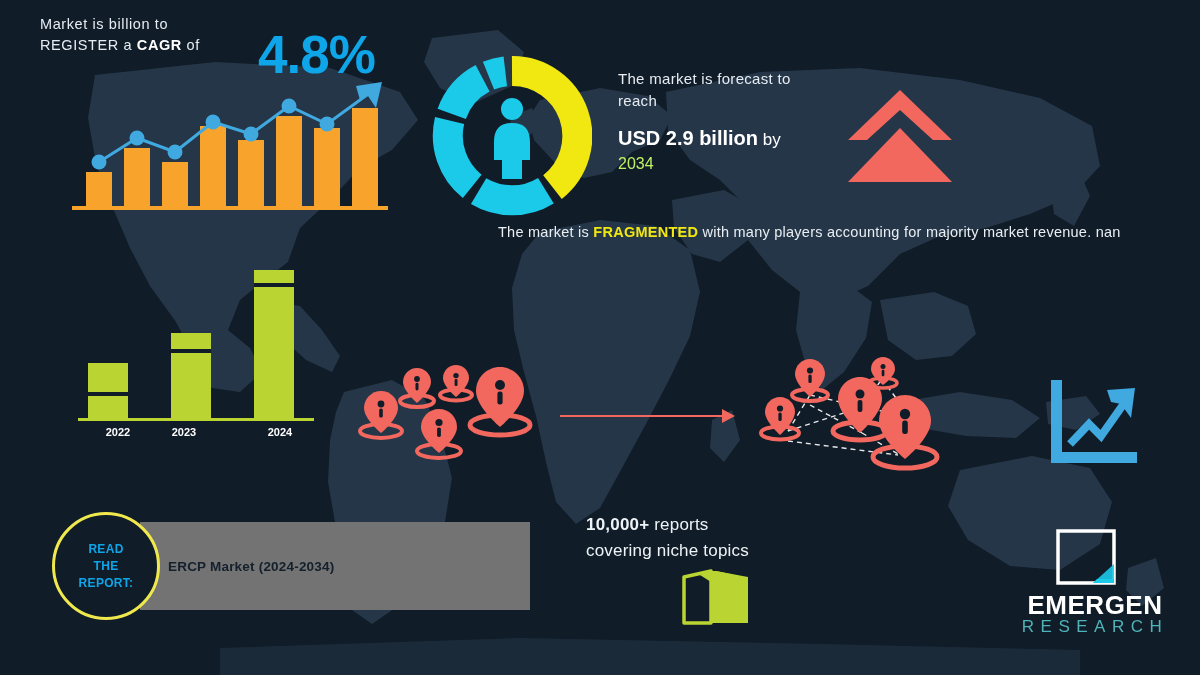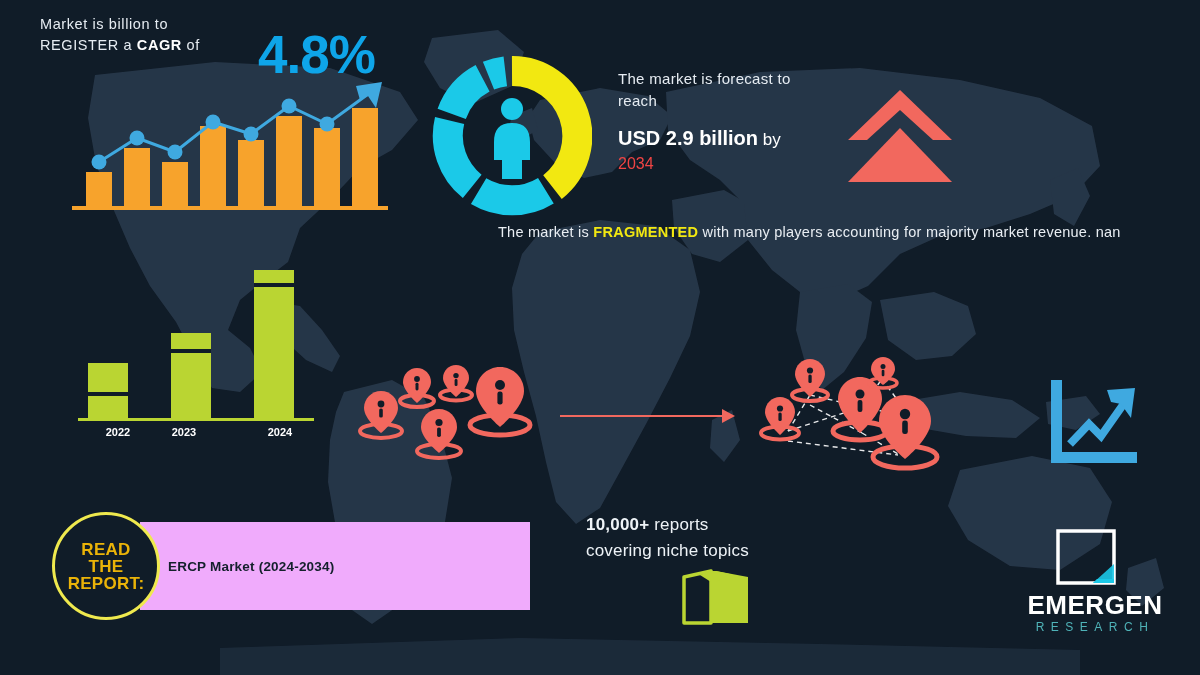--- a/index.html
+++ b/index.html
@@ -31,21 +31,21 @@
   #growth-chart { left:68px; top:80px; width:320px; height:130px; }
 
   
   #donut { left:432px; top:56px; width:160px; height:160px; }
 
   
   #forecast-block { left:618px; top:68px; width:250px; }
   .fc-small { font-size:15px; color:#e6ecf2; line-height:22px; letter-spacing:.3px; }
   .fc-big { font-size:20px; font-weight:bold; color:#ffffff; line-height:26px; margin-top:13px; }
   .fc-big span.light { font-weight:normal; font-size:17px; }
-  .fc-year { font-size:16px; color:#ef4444; line-height:22px; }
+  .fc-year { font-size:16px; color:#bef264; line-height:22px; }
 
   
   #red-arrows { left:845px; top:88px; width:110px; height:95px; }
 
   
   #fragmented-block { left:498px; top:220px; width:640px; }
   .frag-text { font-size:14.5px; color:#e9eef3; line-height:24px; letter-spacing:.25px; }
   .frag-hl { color:#f2e811; font-weight:bold; }
 
   
@@ -62,51 +62,51 @@
   #pins-left { left:355px; top:365px; width:190px; height:110px; }
   #pins-right { left:750px; top:355px; width:200px; height:125px; }
   #flow-arrow { left:560px; top:405px; width:175px; height:22px; }
 
   
   #trend-icon { left:1045px; top:378px; width:95px; height:90px; }
 
   
   #report-bar {
     left:140px; top:522px; width:390px; height:88px;
-    background:#f0abfc;
+    background:#737373;
   }
   #report-bar-label {
     position:absolute; left:28px; top:50%; transform:translateY(-50%);
     font-size:13.5px; font-weight:bold; color:#14202c; letter-spacing:.2px; white-space:nowrap;
   }
   #report-circle {
     left:52px; top:512px; width:108px; height:108px; border-radius:50%;
     background:#101c28; border:3px solid #efe94e;
     display:flex; align-items:center; justify-content:center;
   }
   #report-circle-label {
-    font-size:17px; font-weight:bold; color:#eab308; line-height:17px; text-align:center; letter-spacing:.3px;
+    font-size:12px; font-weight:bold; color:#0ea5e9; line-height:17px; text-align:center; letter-spacing:.3px;
   }
 
   
   #reports-block { left:586px; top:512px; width:240px; }
   .rep-line { font-size:17px; color:#eef3f7; line-height:26px; letter-spacing:.2px; }
   .rep-line b { font-weight:bold; }
   #book-icon { left:680px; top:565px; width:72px; height:62px; }
 
   
   #logo-block { left:1015px; top:528px; width:160px; height:112px; }
   #logo-mark { position:absolute; left:40px; top:0; width:62px; height:58px; }
   #logo-emergen {
     position:absolute; left:0; top:62px; width:160px; text-align:center;
     font-size:26px; font-weight:bold; color:#ffffff; letter-spacing:.5px; line-height:30px;
   }
   #logo-research {
     position:absolute; left:0; top:92px; width:160px; text-align:center;
-    font-size:12px; color:#4fb3b8; letter-spacing:6.5px; line-height:14px;
+    font-size:17px; color:#4fb3b8; letter-spacing:6.5px; line-height:14px;
   }
 </style>
 </head>
 <body>
 
 <div id="stage">
 
   <svg id="worldmap" viewBox="0 0 1200 675" preserveAspectRatio="none">
     <rect x="0" y="0" width="1200" height="675" fill="#101c28"></rect>
     <g fill="#28384a" opacity="0.95">

